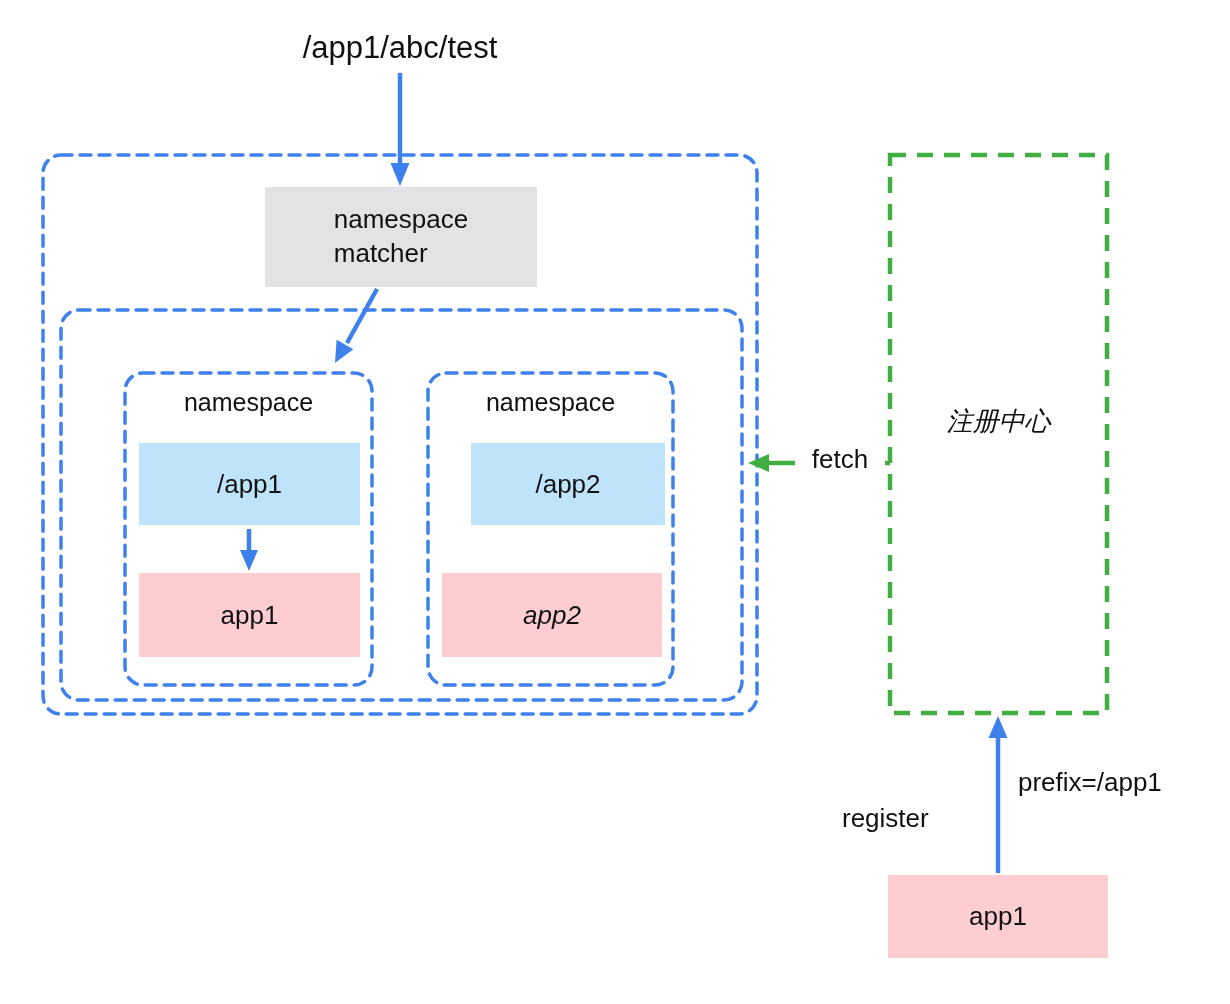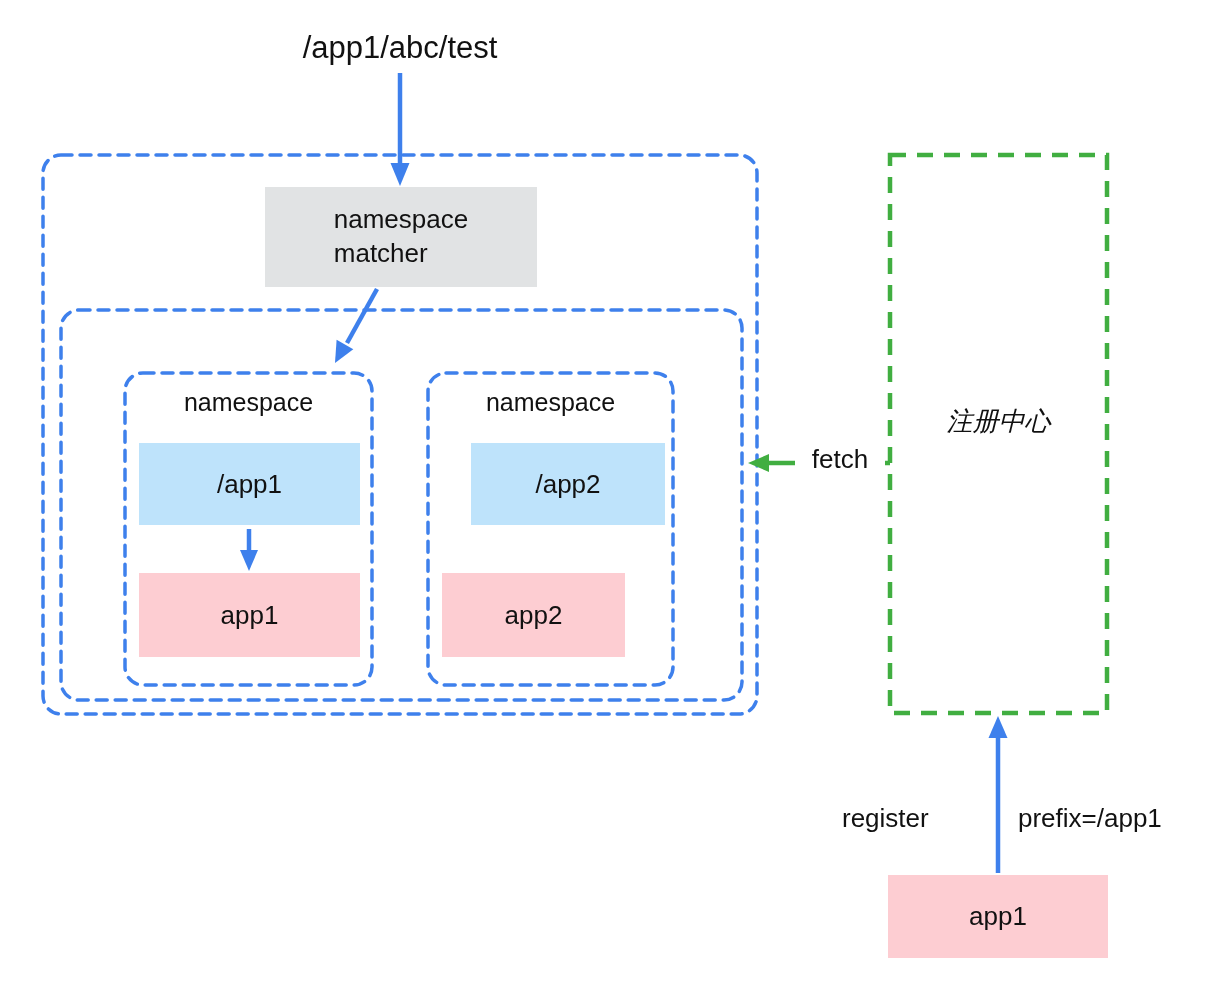--- a/index.html
+++ b/index.html
@@ -33,26 +33,26 @@
 
   #request-label   { left: 250px; top: 29px;  width: 300px; font-size: 31px; }
   #matcher-box     { left: 265px; top: 187px; width: 272px; height: 100px; background: var(--gray-fill); white-space: pre-line; line-height: 1.3; }
 
   #ns1-title       { left: 125px; top: 387px; width: 247px; font-size: 25px; }
   #ns2-title       { left: 428px; top: 387px; width: 245px; font-size: 25px; }
 
   #ns1-prefix-box  { left: 139px; top: 443px; width: 221px; height: 82px; background: var(--lightblue-fill); }
   #ns2-prefix-box  { left: 442px; top: 443px; width: 194px; height: 82px; background: var(--lightblue-fill); margin-left: 29px; }
   #ns1-app-box     { left: 139px; top: 573px; width: 221px; height: 84px; background: var(--pink-fill); }
-  #ns2-app-box     { left: 442px; top: 573px; width: 183px; height: 84px; background: var(--pink-fill); }
+  #ns2-app-box     { left: 442px; top: 573px; width: 220px; height: 84px; background: var(--pink-fill); font-style: italic; }
 
   #registry-label  { left: 890px; top: 405px; width: 217px; font-style: italic; }
   #fetch-label     { left: 795px; top: 443px; width: 90px;  background: var(--bg); }
   #register-label  { left: 842px; top: 802px; width: 140px; }
-  #prefix-label    { left: 1018px; top: 802px; width: 200px; }
+  #prefix-label    { left: 1018px; top: 766px; width: 200px; }
   #app-node-box    { left: 888px; top: 875px; width: 220px; height: 83px; background: var(--pink-fill); }
 
   svg.layer { position: absolute; left: 0; top: 0; width: 1230px; height: 1004px; pointer-events: none; }
 </style>
 </head>
 <body>
 
 <div class="canvas">
 
   <svg class="layer" viewBox="0 0 1230 1004" xmlns="http://www.w3.org/2000/svg">

